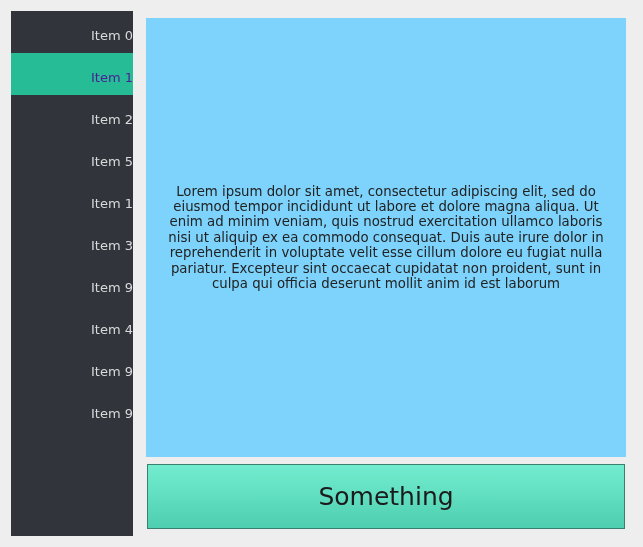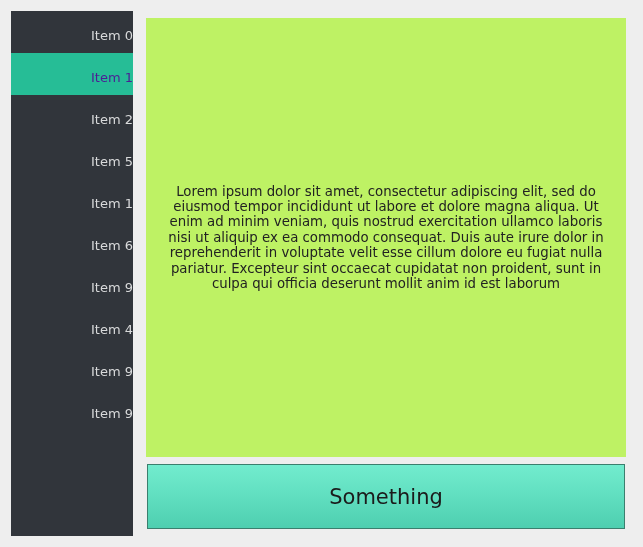--- a/index.html
+++ b/index.html
@@ -50,21 +50,21 @@
     padding-left: 12px;
   }
 
   
   .content-panel {
     position: absolute;
     left: 146px;
     top: 18px;
     width: 480px;
     height: 439px;
-    background: #bef264;
+    background: #7dd3fc;
     display: flex;
     align-items: center;
     justify-content: center;
     box-sizing: border-box;
     padding: 0 22px;
   }
   .content-text {
     margin: 0;
     text-align: center;
     color: #222222;
@@ -77,21 +77,21 @@
     position: absolute;
     left: 147px;
     top: 464px;
     width: 478px;
     height: 65px;
     box-sizing: border-box;
     border: 1px solid #3b7f6e;
     background: linear-gradient(to bottom, #72ecce 0%, #62e0c1 45%, #4ecfb0 100%);
     color: #1b1b1b;
     font-family: "DejaVu Sans", sans-serif;
-    font-size: 21px;
+    font-size: 25px;
     display: flex;
     align-items: center;
     justify-content: center;
     cursor: pointer;
     user-select: none;
     padding: 0;
   }
 </style>
 </head>
 <body>
@@ -109,21 +109,21 @@
       <li class="sidebar-item">
         <span>Item 2</span>
       </li>
       <li class="sidebar-item">
         <span>Item 5</span>
       </li>
       <li class="sidebar-item">
         <span>Item 1</span>
       </li>
       <li class="sidebar-item">
-        <span>Item 6</span>
+        <span>Item 3</span>
       </li>
       <li class="sidebar-item">
         <span>Item 9</span>
       </li>
       <li class="sidebar-item">
         <span>Item 4</span>
       </li>
       <li class="sidebar-item">
         <span>Item 9</span>
       </li>

